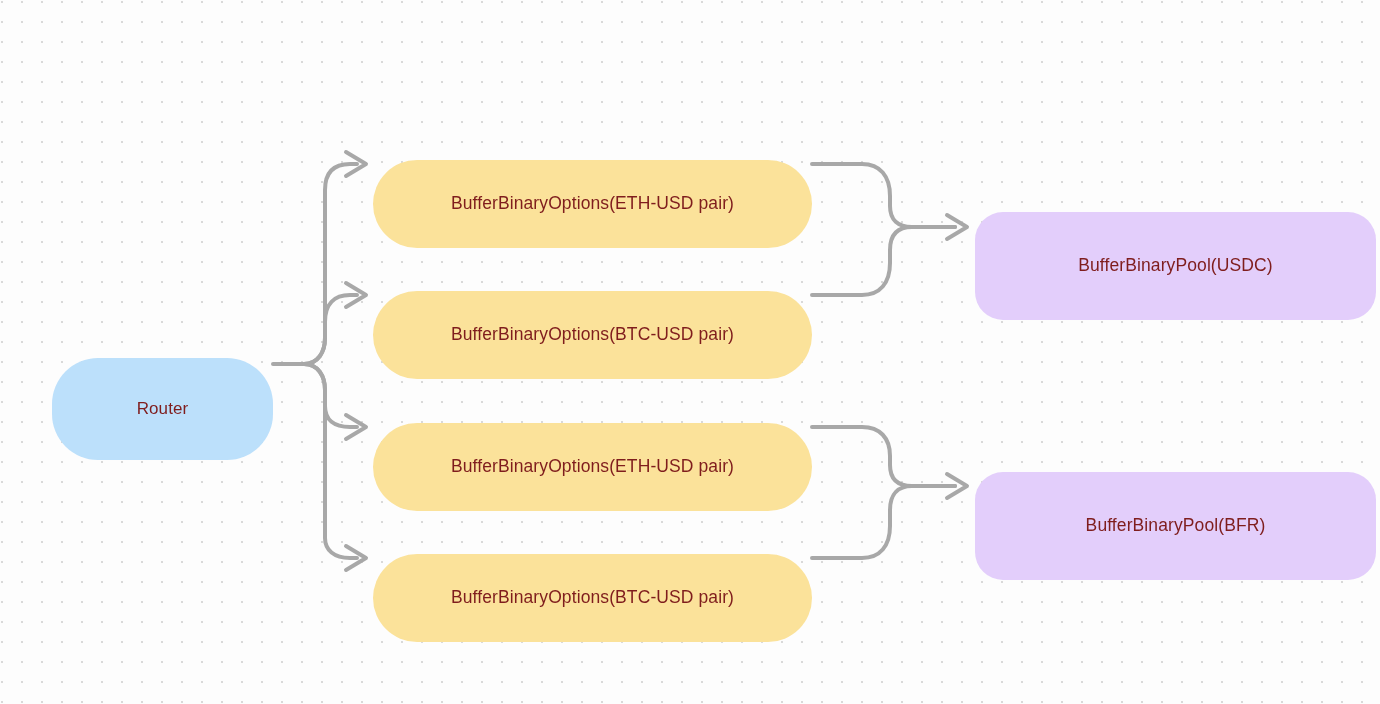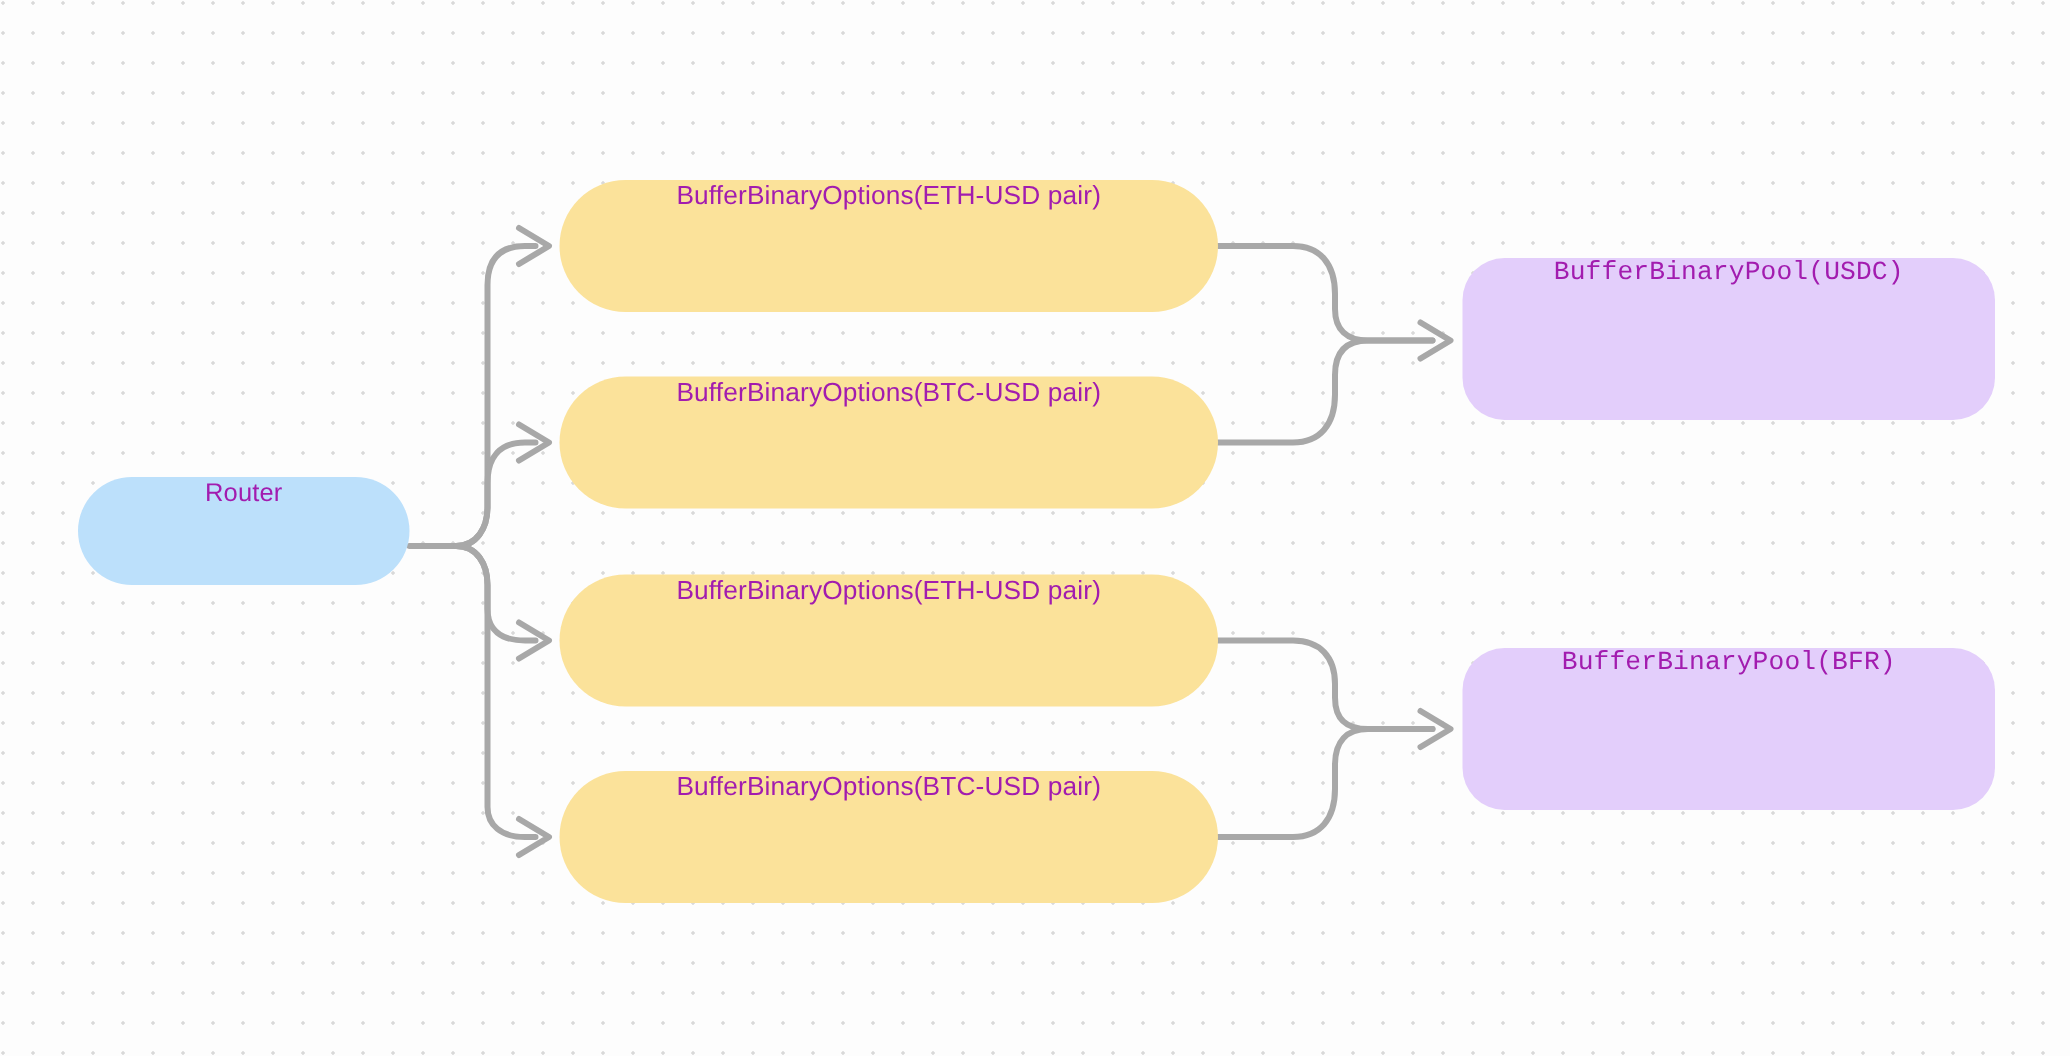--- a/index.html
+++ b/index.html
@@ -22,58 +22,58 @@
     position: absolute;
     left: 0;
     top: 0;
     width: 1380px;
     height: 704px;
     pointer-events: none;
   }
   .node {
     position: absolute;
     display: flex;
-    align-items: flex-start;
+    align-items: center;
     justify-content: center;
     box-sizing: border-box;
     text-align: center;
-    color: #a21caf;
+    color: #7f1d1d;
     letter-spacing: 0.1px;
     line-height: 1.25;
     user-select: none;
+    margin-top: 40px;
   }
   .node-router {
     left: 52px;
     top: 318px;
     width: 221px;
-    height: 72px;
+    height: 102px;
     border-radius: 46px;
     background: #bce0fb;
     font-size: 17px;
   }
   .node-options {
     left: 373px;
     width: 439px;
     height: 88px;
     border-radius: 44px;
     background: #fbe29a;
     font-size: 17.5px;
   }
   .opt-0 { top: 120px; }
   .opt-1 { top: 251px; }
   .opt-2 { top: 383px; }
   .opt-3 { top: 514px; }
   .node-pool {
     left: 975px;
-    width: 355px;
+    width: 401px;
     height: 108px;
     border-radius: 28px;
     background: #e3cefb;
     font-size: 17.5px;
-    font-family: Liberation Mono, monospace;
   }
   .pool-0 { top: 172px; }
   .pool-1 { top: 432px; border-radius: 28px; }
 </style>
 </head>
 <body>
 
 <div id="canvas">
 
   <svg id="edges" viewBox="0 0 1380 704" width="1380" height="704">

